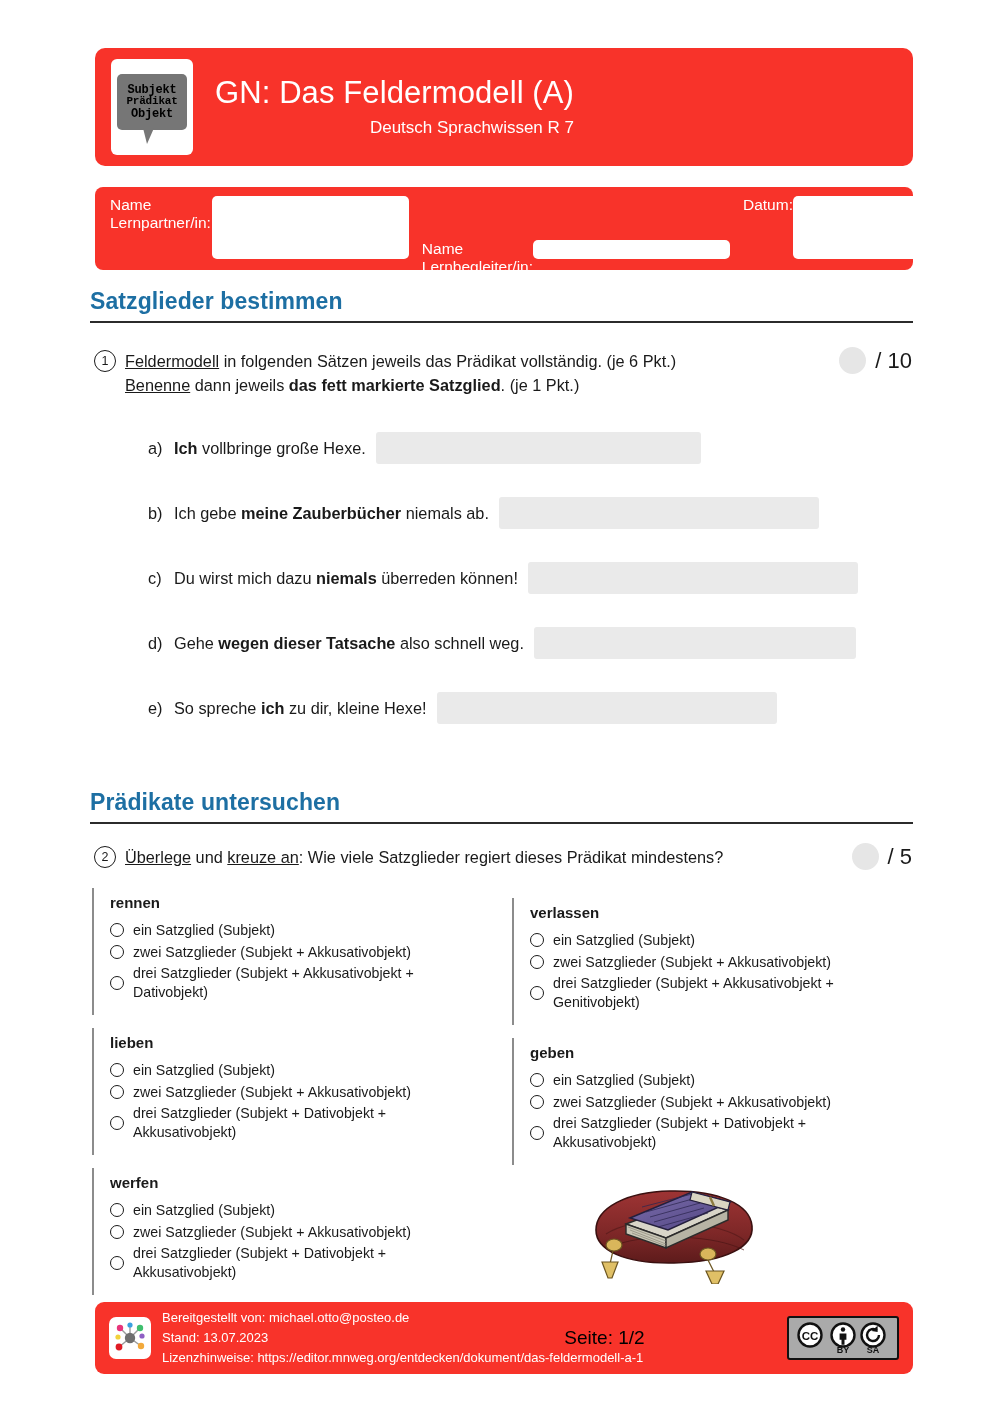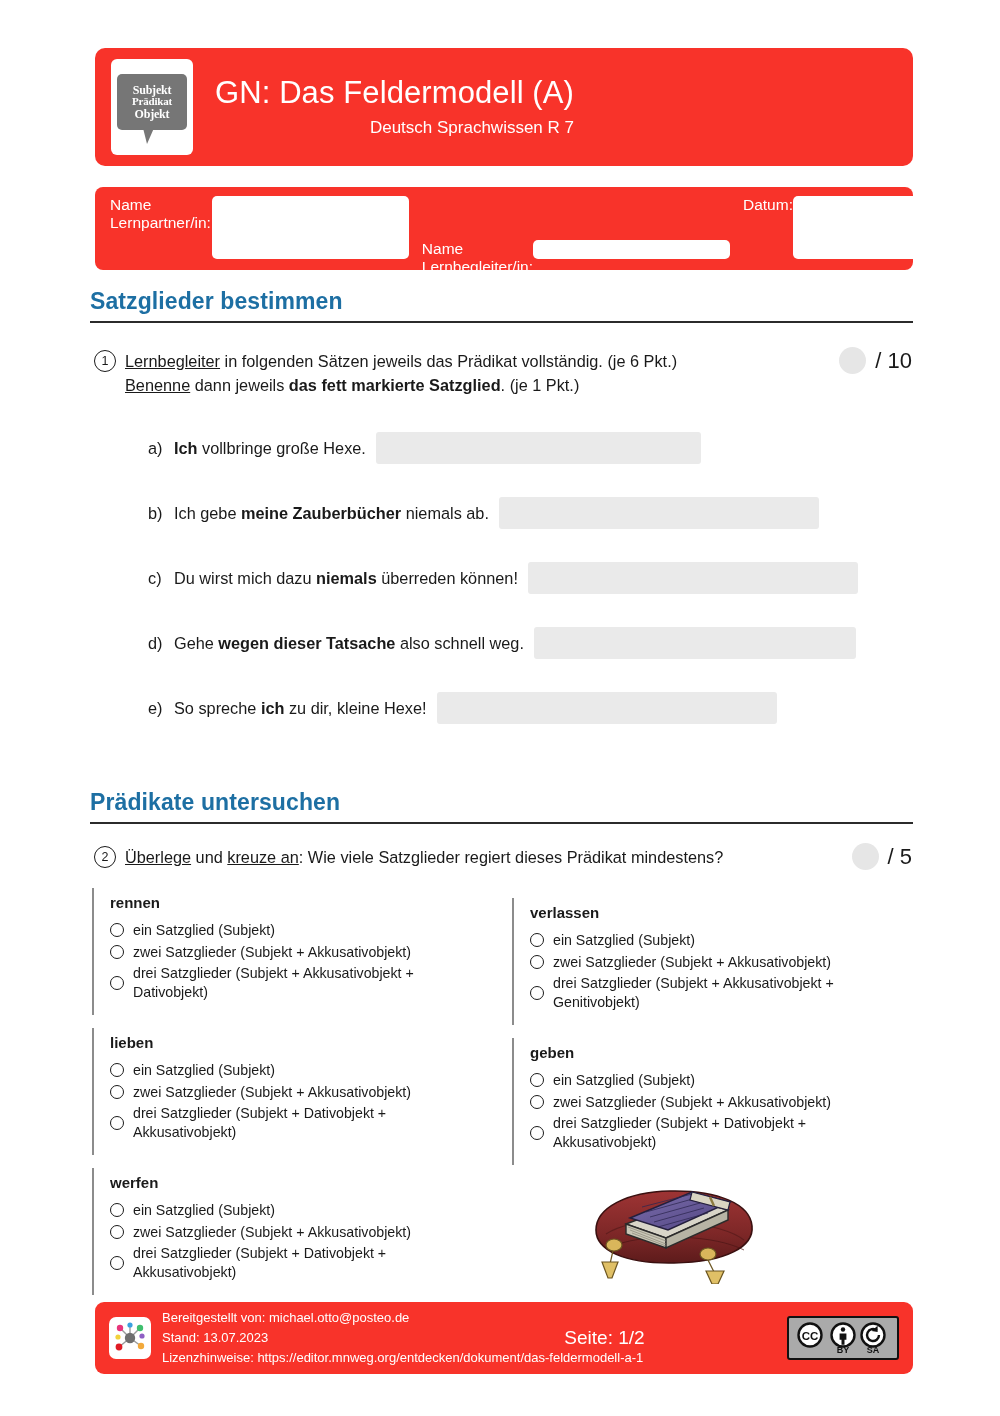--- a/index.html
+++ b/index.html
@@ -62,22 +62,22 @@
     height: 56px;
     background: #767676;
     border-radius: 5px;
     display: flex;
     flex-direction: column;
     align-items: center;
     justify-content: center;
     line-height: 1.02;
   }
   .logo-bubble span {
-    color: #ffffff;
-    font-family: Liberation Serif, serif;
+    color: #000000;
+    font-family: Liberation Mono, monospace;
     font-weight: bold;
     font-size: 11.5px;
     letter-spacing: -0.2px;
     white-space: nowrap;
   }
   .logo-bubble span.l1 { font-size: 12px; }
   .logo-bubble span.l2 { font-size: 11px; }
   .logo-bubble span.l3 { font-size: 12px; }
   .logo-tail {
     position: absolute;
@@ -330,21 +330,21 @@
     flex: 0 0 auto;
     width: 300px;
     color: #ffffff;
     font-size: 13px;
     line-height: 1.52;
   }
   .footer-meta div { white-space: nowrap; }
   .footer-page {
     flex: 1 1 auto;
     text-align: center;
-    color: #ffffff;
+    color: #000000;
     font-size: 19px;
     padding-right: 40px;
   }
   .cc-badge {
     flex: 0 0 auto;
     width: 108px;
     height: 40px;
     background: #aaaaaa;
     border: 2.5px solid #111111;
     border-radius: 3px;
@@ -394,21 +394,21 @@
     <div class="section-title">Satzglieder bestimmen</div>
     <div class="section-rule"></div>
   </div>
 
   <div class="task" style="top:349px;">
     <div class="task-num">
       <div class="task-num-circle">1</div>
     </div>
     <div class="task-body">
       <div>
-        <span class="u">Lernbegleiter</span><span> in folgenden Sätzen jeweils das Prädikat vollständig. (je 6 Pkt.)</span>
+        <span class="u">Feldermodell</span><span> in folgenden Sätzen jeweils das Prädikat vollständig. (je 6 Pkt.)</span>
       </div>
       <div>
         <span class="u">Benenne</span><span> dann jeweils </span><span class="b">das fett markierte Satzglied</span><span>. (je 1 Pkt.)</span>
       </div>
     </div>
     <div class="points">
       <div class="points-circle"></div>
       <div class="points-max">/ 10</div>
     </div>
   </div>

